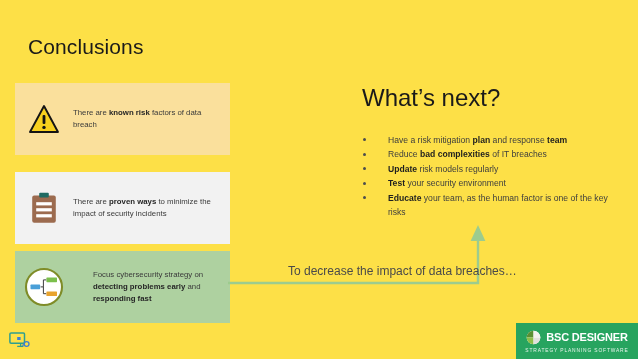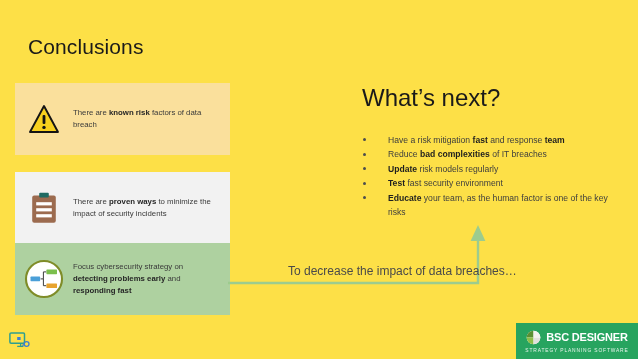--- a/index.html
+++ b/index.html
@@ -35,21 +35,21 @@
   .card {
     position: absolute;
     left: 15px;
     width: 215px;
     display: flex;
     align-items: center;
     box-sizing: border-box;
   }
   #card-known-risk   { top: 83px;  height: 72px; background: #fae09c; }
   #card-proven-ways  { top: 172px; height: 72px; background: #f2f2f2; }
-  #card-focus        { top: 243px; height: 72px; background: #aed1a0; }
+  #card-focus        { top: 251px; height: 72px; background: #aed1a0; gap: 20px; }
 
   .card-icon {
     width: 58px;
     min-width: 58px;
     height: 100%;
     display: flex;
     align-items: center;
     justify-content: center;
   }
   .card-text {
@@ -213,24 +213,24 @@
       </svg>
     </div>
     <div class="card-text">
       <span>Focus cybersecurity strategy on </span><b>detecting problems early</b><span> and </span><b>responding fast</b>
     </div>
   </div>
 
   <div id="whats-next-title">What’s next?</div>
 
   <ul id="next-list">
-    <li><span>Have a risk mitigation </span><b>fast</b><span> and response </span><b>team</b></li>
+    <li><span>Have a risk mitigation </span><b>plan</b><span> and response </span><b>team</b></li>
     <li><span>Reduce </span><b>bad complexities</b><span> of IT breaches</span></li>
     <li><b>Update</b><span> risk models regularly</span></li>
-    <li><b>Test</b><span> fast security environment</span></li>
+    <li><b>Test</b><span> your security environment</span></li>
     <li><b>Educate</b><span> your team, as the human factor is one of the key risks</span></li>
   </ul>
 
   <svg id="arrow-connector" viewBox="0 0 262 66">
     <path d="M0 61 L250 61 L250 18" fill="none" stroke="#9ccc8e" stroke-width="2.4"></path>
     <path d="M250 3 L257.4 19 L242.6 19 Z" fill="#9ccc8e"></path>
   </svg>
   <div id="arrow-caption">To decrease the impact of data breaches…</div>
 
   <svg id="monitor-icon" viewBox="0 0 22 18">

